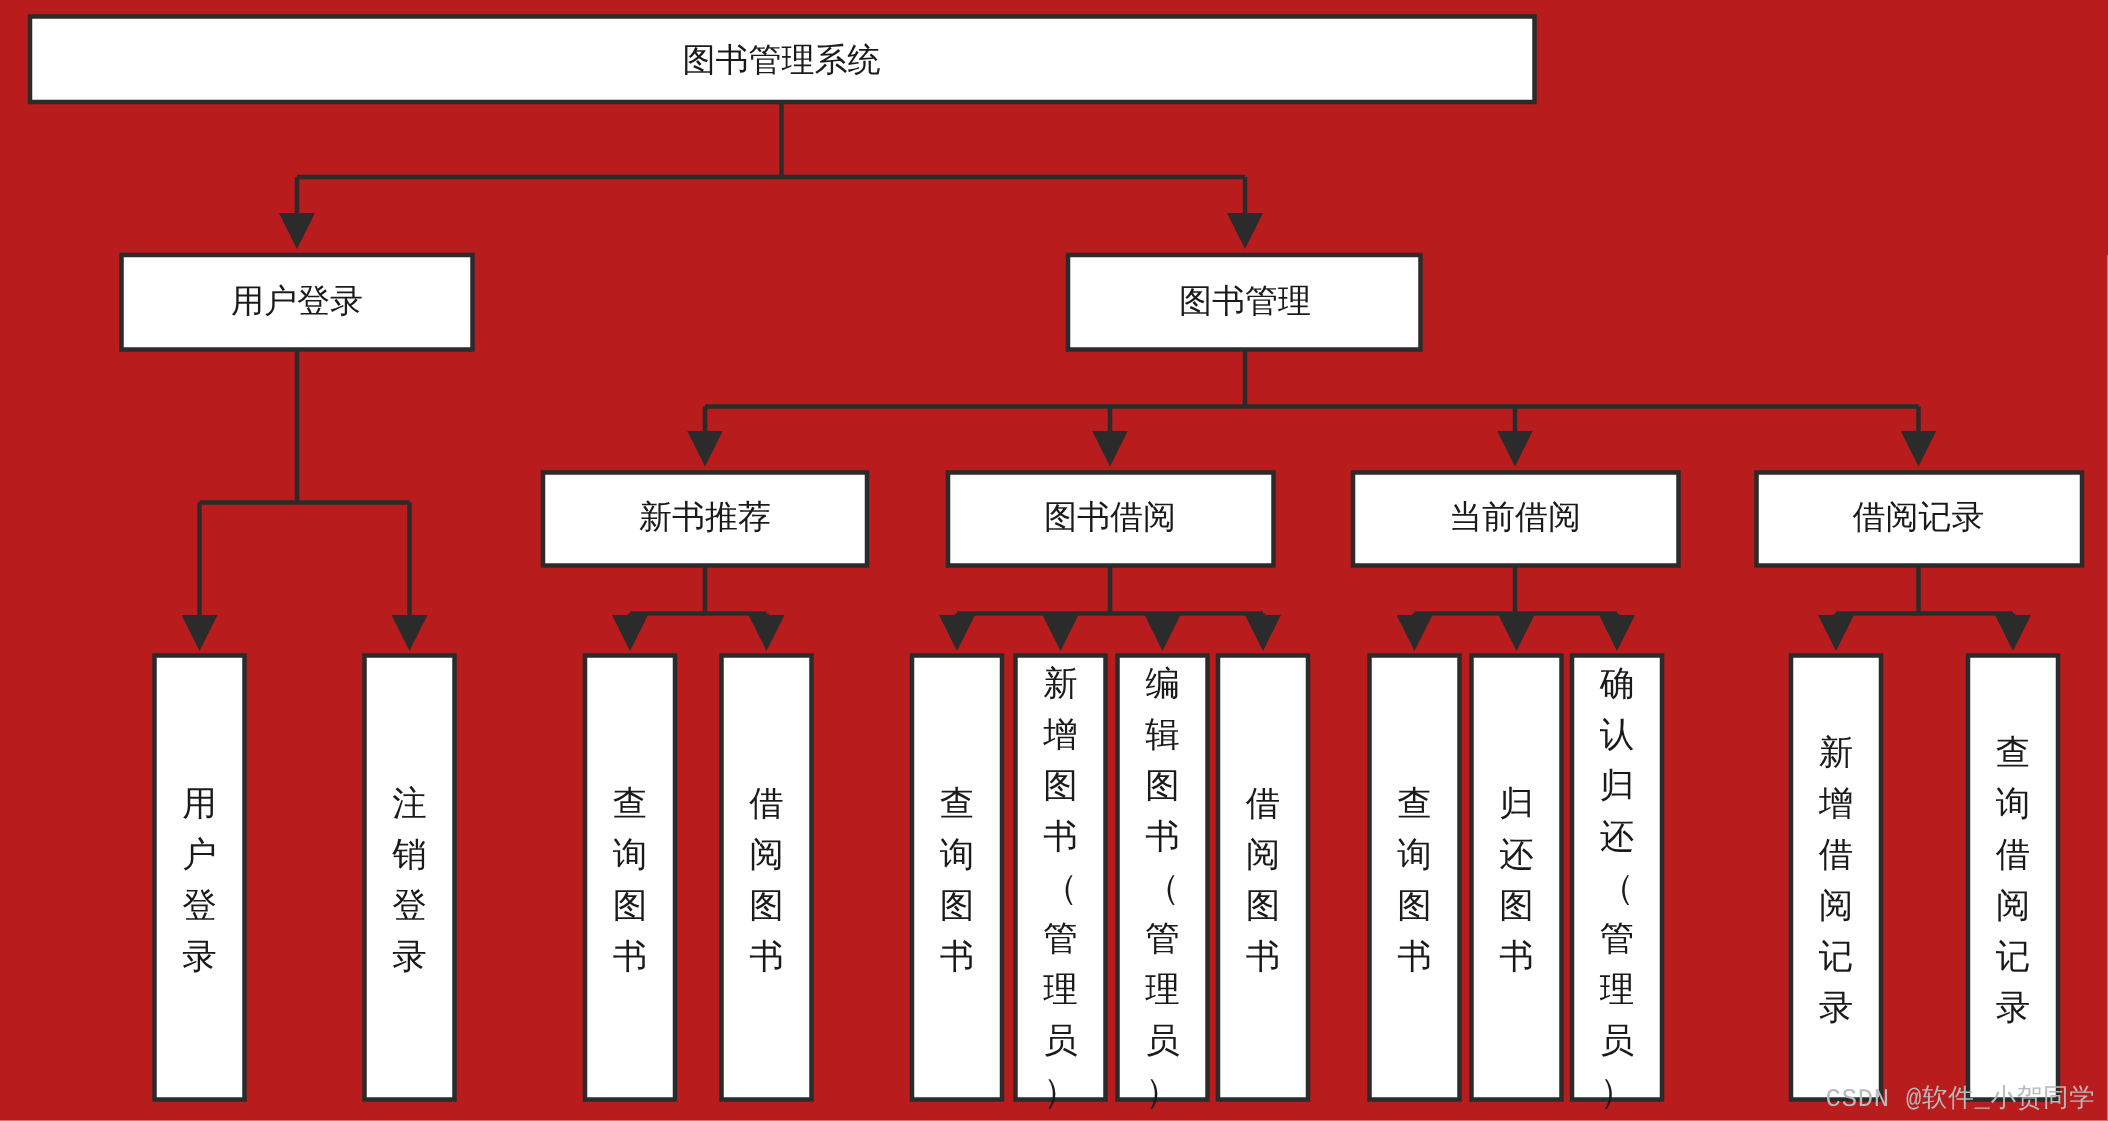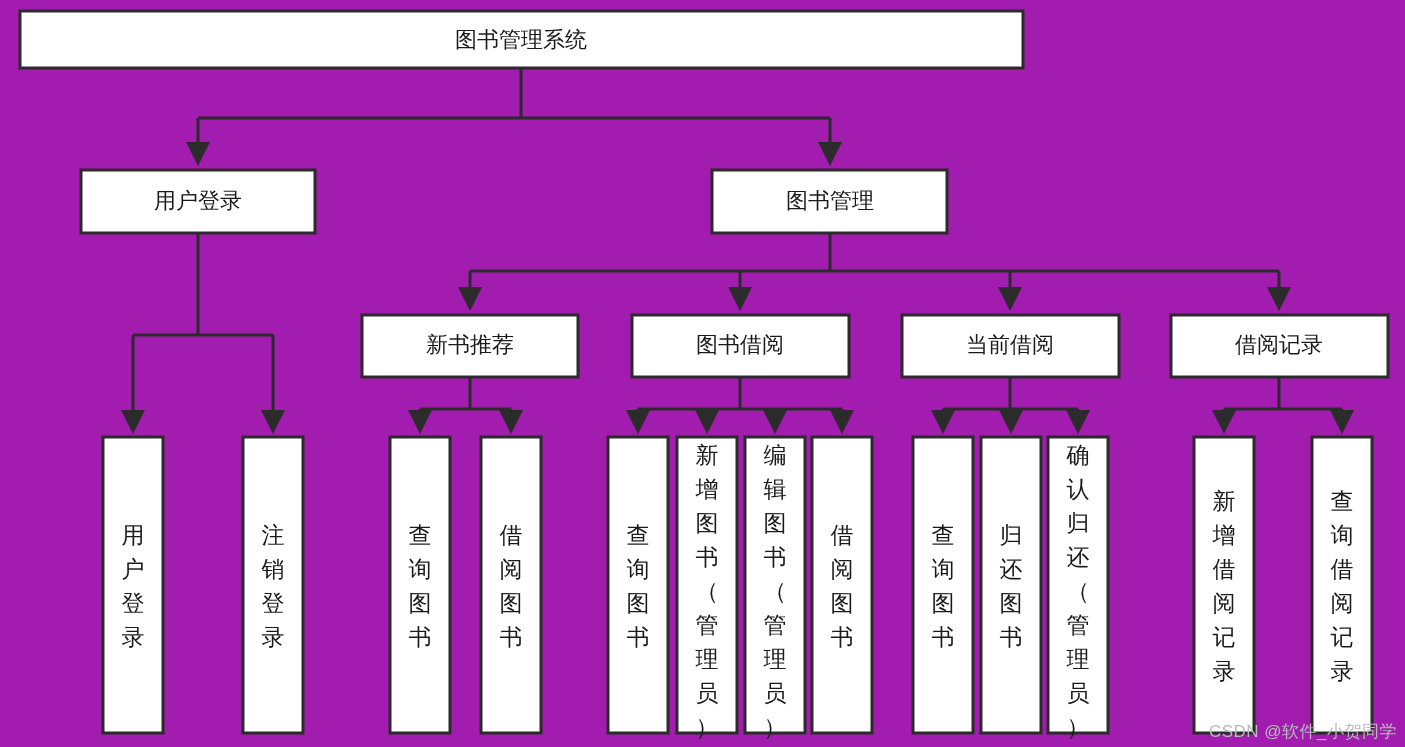--- a/index.html
+++ b/index.html
@@ -1,34 +1,34 @@
 <!DOCTYPE html>
 <html><head>
 <meta charset="utf-8">
 <style>
   html,body{margin:0;padding:0;background:#ffffff;}
   body{
     font-family:"DejaVu Sans","Liberation Sans",sans-serif;
     width:1405px;height:747px;overflow:hidden;position:relative;
   }
-  #stage{position:relative;width:1405px;height:747px;background:#a21caf;text-align:center;}
+  #stage{position:relative;width:1405px;height:747px;background:#b91c1c;text-align:center;}
   svg{display:block;}
   .node-box{ fill:#ffffff; stroke:#2b2b2b; stroke-width:3; }
   .node-label{
     font-family:"DejaVu Sans","Liberation Sans",sans-serif;
     fill:#1a1a1a; font-size:22px; text-anchor:middle; dominant-baseline:middle;
   }
   .leaf-label{
     font-family:"DejaVu Sans","Liberation Sans",sans-serif;
     fill:#1a1a1a; font-size:23px; text-anchor:middle;
   }
   .edge{ stroke:#2b2b2b; stroke-width:3; fill:none; }
   .watermark{
     position:absolute; right:8px; bottom:4px;
-    font-family:Liberation Sans, sans-serif;
+    font-family:Liberation Mono, monospace;
     font-size:17px; color:#b9b9b9; letter-spacing:.5px;
     white-space:nowrap; user-select:none;
   }
 </style>
 </head>
 <body>
 
 <div id="stage">
 
 <svg width="1405" height="747" viewBox="0 0 1405 747" xmlns="http://www.w3.org/2000/svg">

